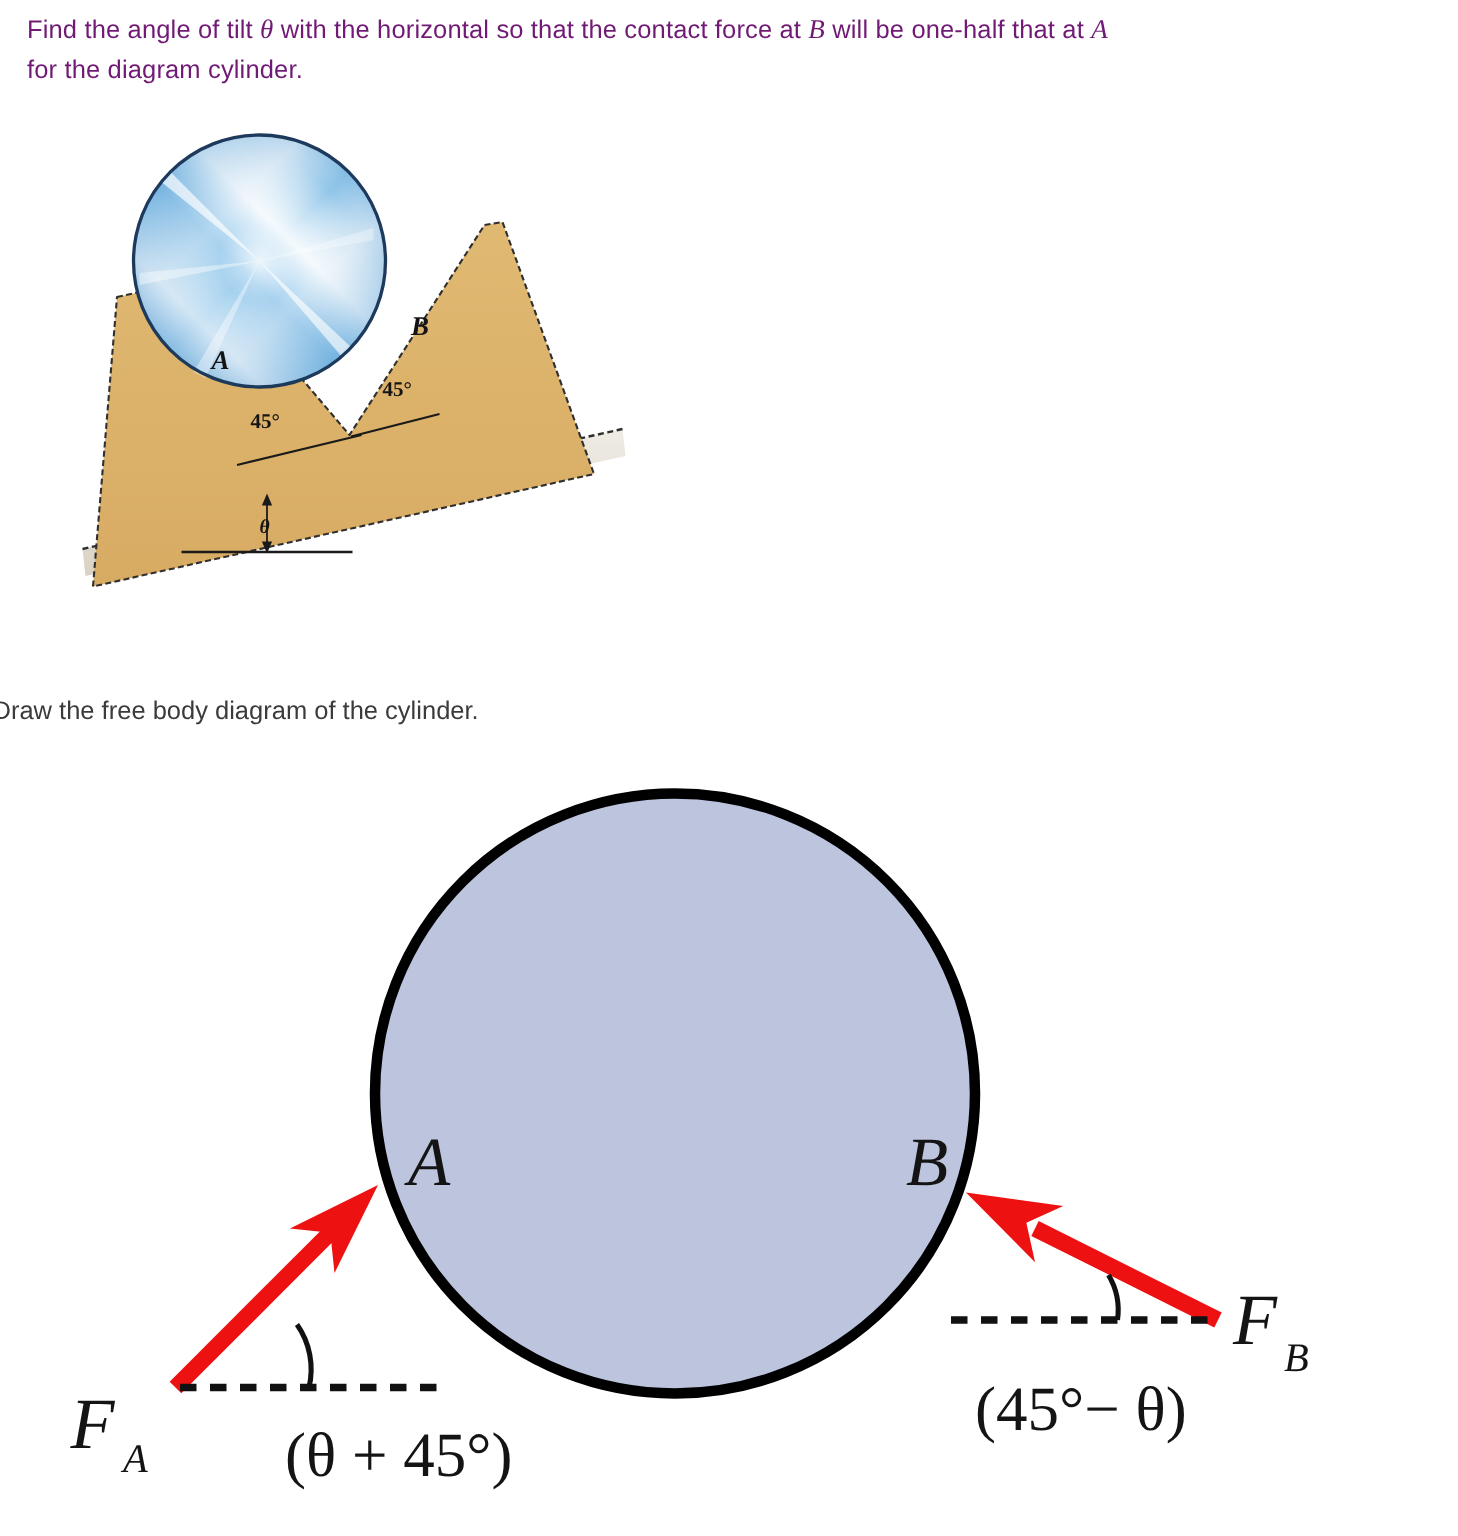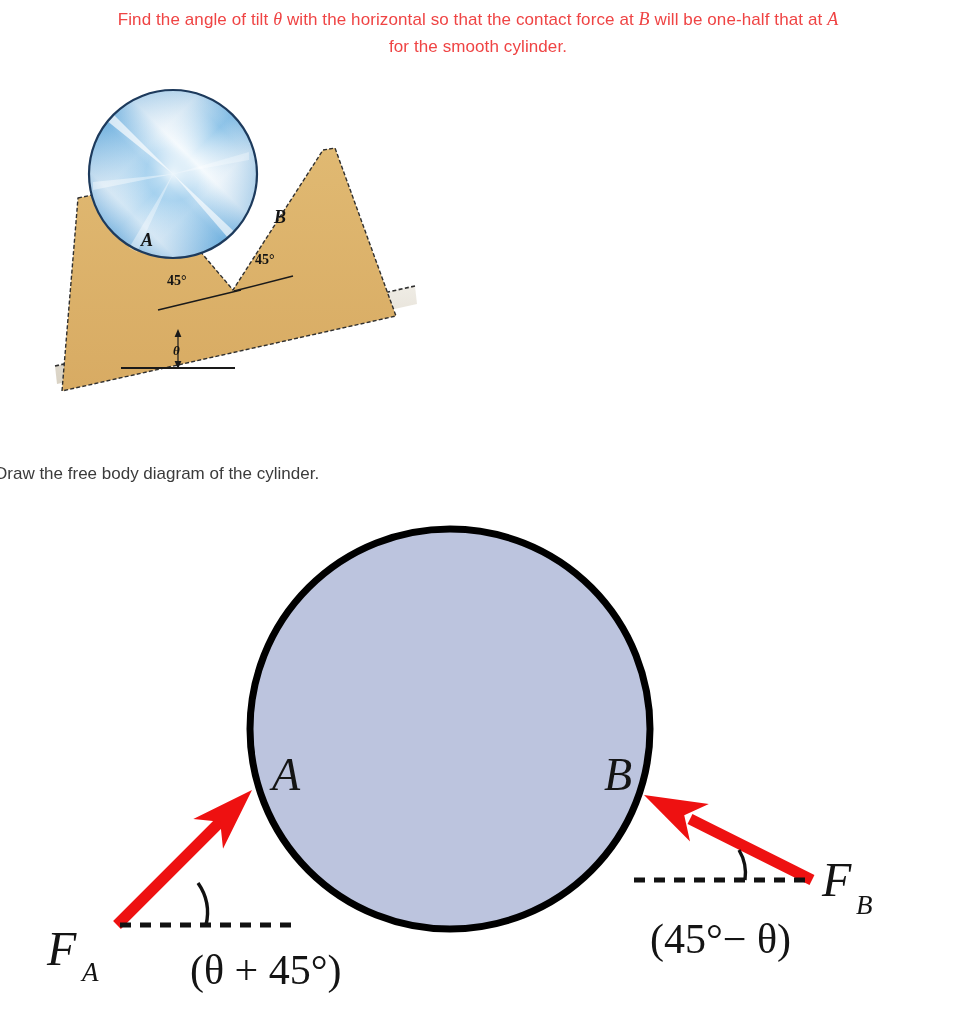--- a/index.html
+++ b/index.html
@@ -26,23 +26,22 @@
 
   
   .problem-text {
     position: absolute;
     left: 18px;
     top: 6px;
     width: 920px;
     font-family: "Liberation Sans", sans-serif;
     font-size: 17px;
     line-height: 27px;
-    color: #ef4444;
+    color: #701a75;
     letter-spacing: 0.1px;
-    text-align: center;
   }
   .problem-text .v {
     font-family: "Liberation Serif", serif;
     font-style: italic;
     font-size: 18px;
   }
 
   .prompt-text {
     position: absolute;
     left: -5px;
@@ -83,21 +82,21 @@
   }
   svg { display: block; overflow: visible; }
 </style>
 </head>
 <body>
 
 <div id="page">
 
   <div class="problem-text">
     <span>Find the angle of tilt </span><span class="v">θ</span><span> with the horizontal so that the contact force at </span><span class="v">B</span><span> will be one-half that at </span><span class="v">A</span><br>
-    <span>for the smooth cylinder.</span>
+    <span>for the diagram cylinder.</span>
   </div>
 
   <div id="fig-wedge">
     <svg width="400" height="300" viewBox="0 0 400 300">
       <defs>
 
         <linearGradient id="gMetal1" x1="0" y1="0" x2="1" y2="1">
           <stop offset="0%" stop-color="#9ccdee"></stop>
           <stop offset="18%" stop-color="#d8ecf8"></stop>
           <stop offset="34%" stop-color="#ffffff"></stop>

